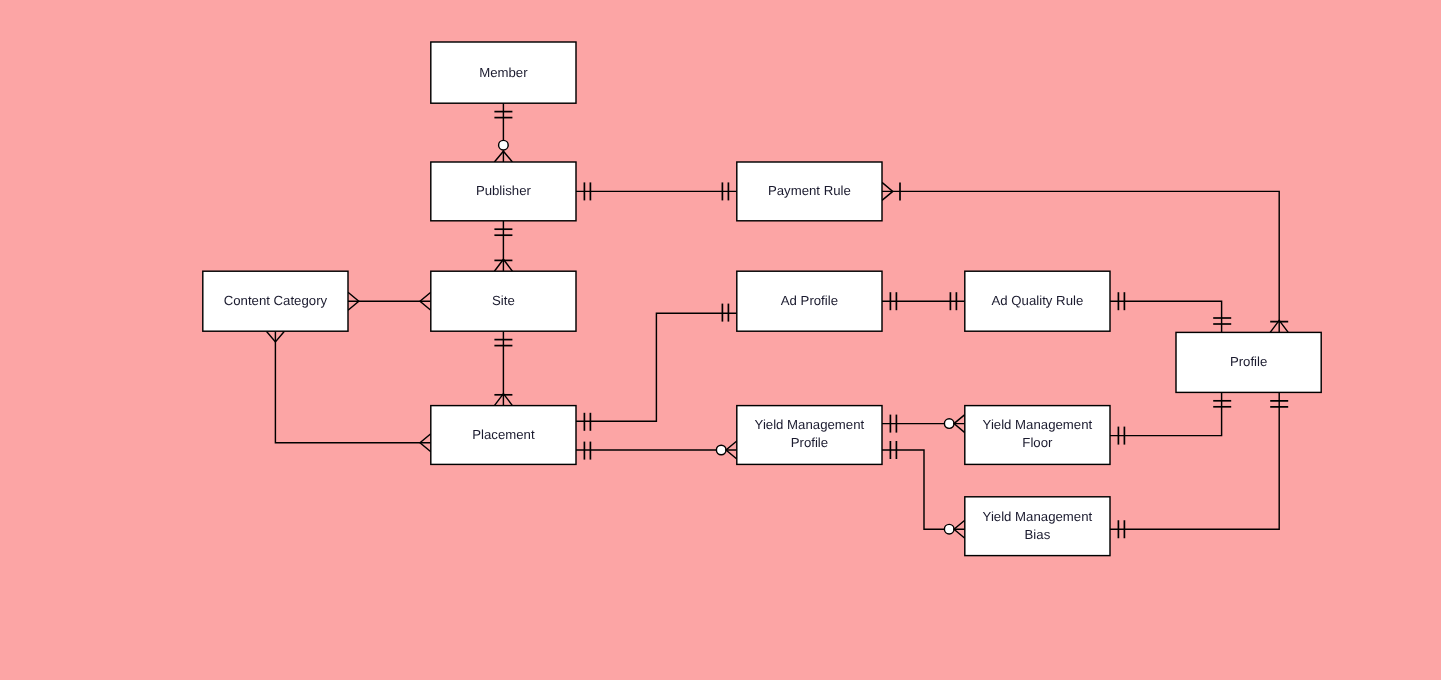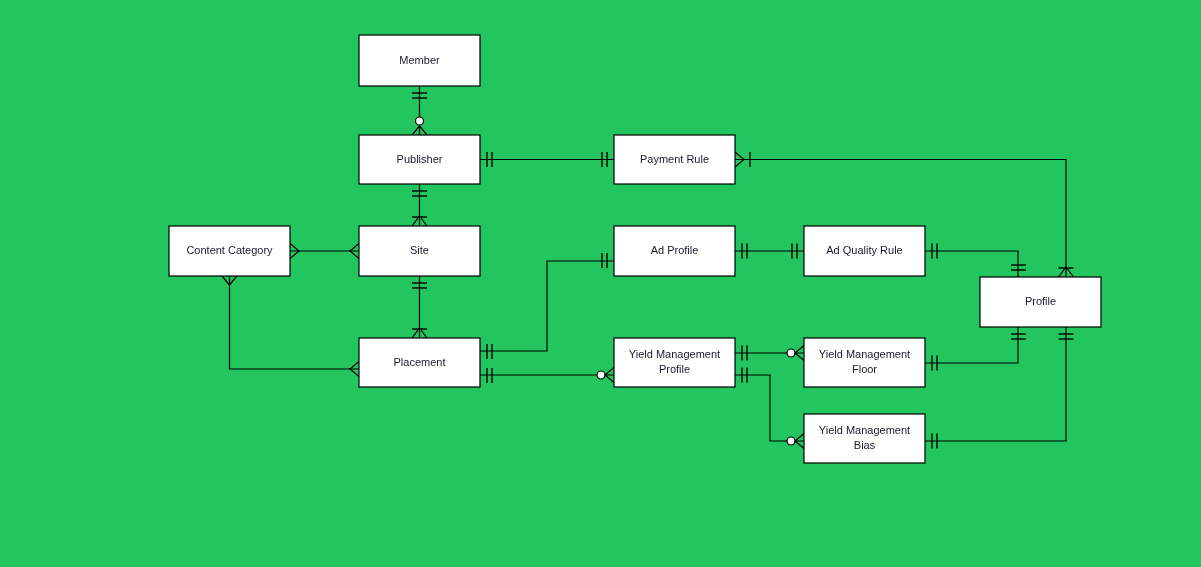--- a/index.html
+++ b/index.html
@@ -1,17 +1,17 @@
 <!DOCTYPE html>
 <html><head>
 <meta charset="utf-8">
 <style>
   html,body{margin:0;padding:0;background:#ffffff;}
   body{width:1201px;height:567px;overflow:hidden;font-family:"Liberation Sans",sans-serif;}
-  #canvas{position:relative;width:1201px;height:567px;background:#22c55e;}
+  #canvas{position:relative;width:1201px;height:567px;background:#fca5a5;}
   svg#erd{position:absolute;left:0;top:0;width:1201px;height:567px;}
   .entity-rect{fill:#ffffff;stroke:#000000;stroke-width:1.2;}
   .entity-label{font-family:"Liberation Sans",sans-serif;font-size:11px;fill:#1a1a2e;text-anchor:middle;dominant-baseline:middle;}
   .link{stroke:#000000;stroke-width:1.2;fill:none;}
   .tick{stroke:#000000;stroke-width:1.4;fill:none;}
   .foot{stroke:#000000;stroke-width:1.2;fill:none;}
   .circ{stroke:#000000;stroke-width:1.2;fill:#ffffff;}
 </style>
 </head>
 <body>

